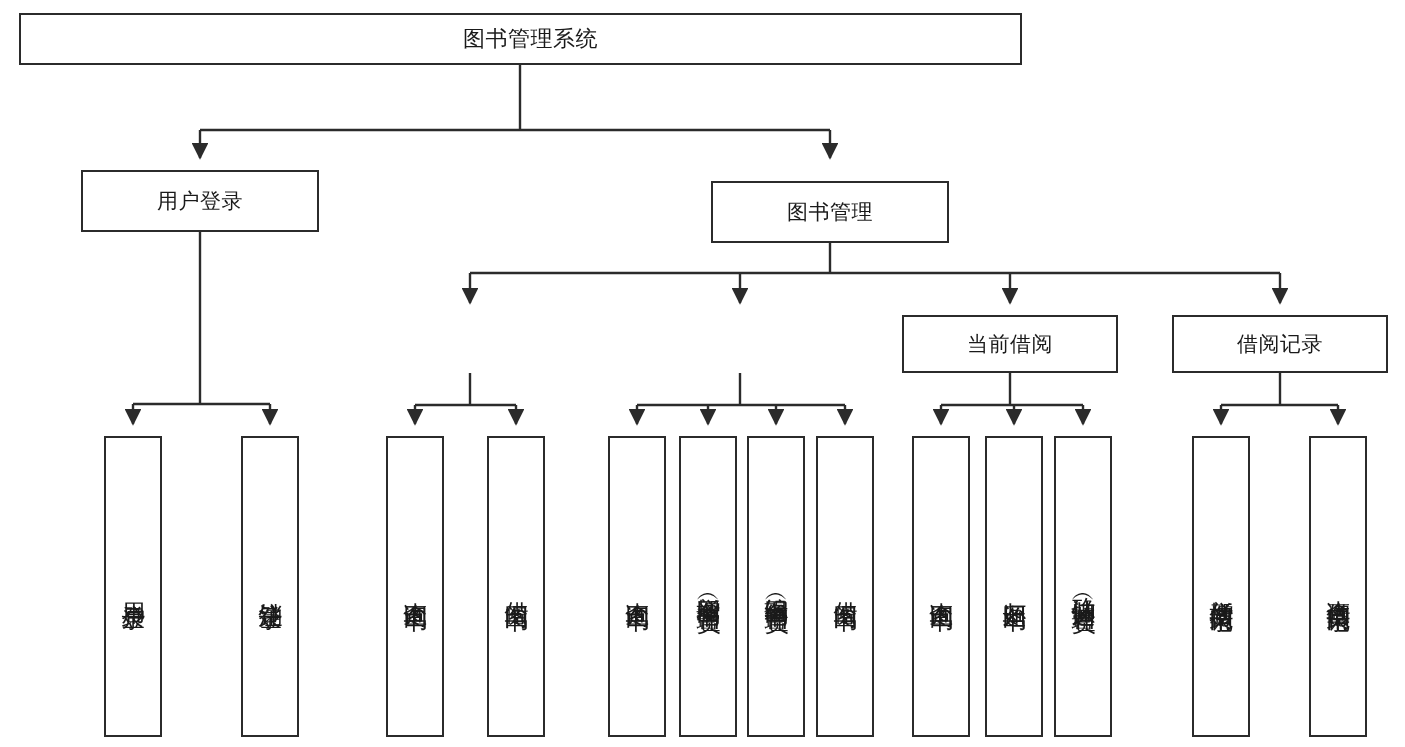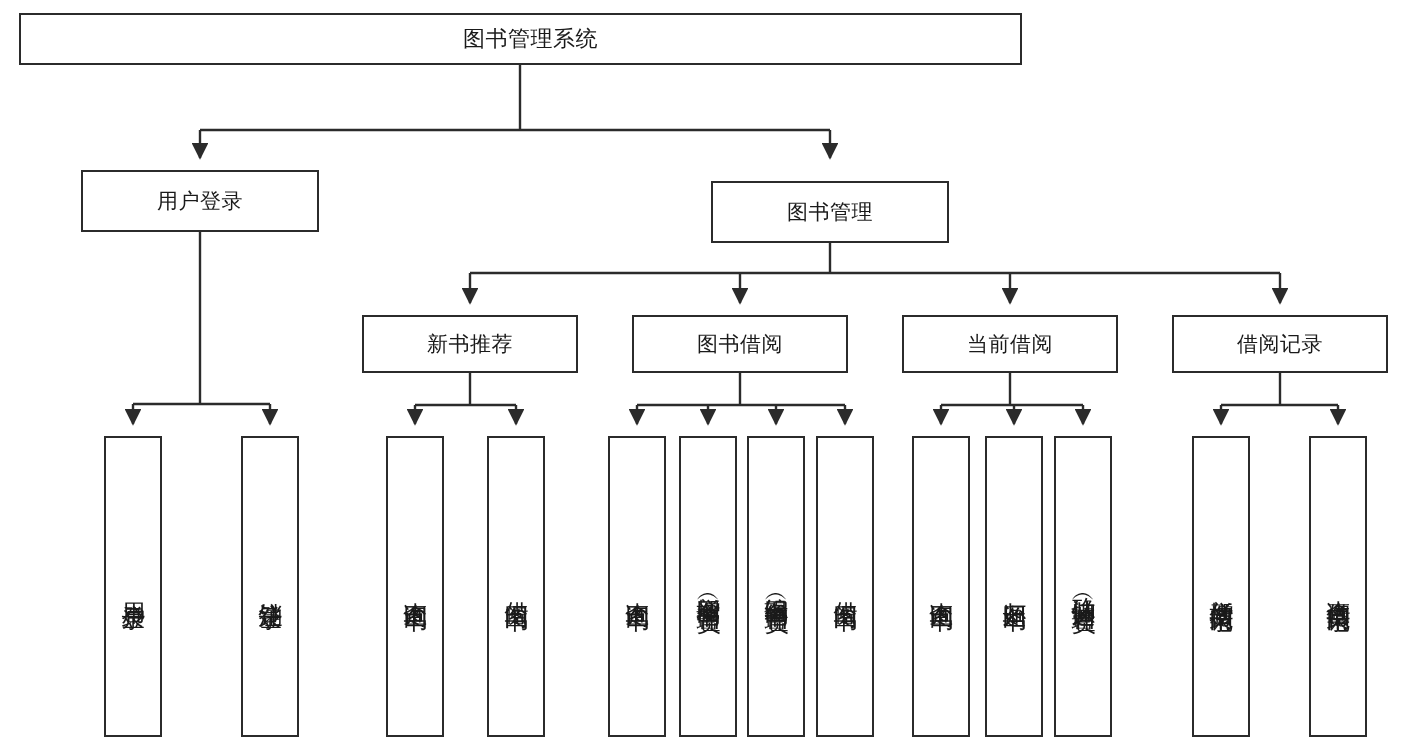--- a/index.html
+++ b/index.html
@@ -129,26 +129,20 @@
     <span class="lbl">图书管理系统</span>
   </div>
 
   <div class="node h" style="left:81px;top:170px;width:238px;height:62px;">
     <span class="lbl">用户登录</span>
   </div>
   <div class="node h" style="left:711px;top:170px;width:238px;height:62px;margin-top:11px;">
     <span class="lbl">图书管理</span>
   </div>
 
-  <div class="node h" style="left:362px;top:315px;width:216px;height:58px;">
-    <span class="lbl">新书推荐</span>
-  </div>
-  <div class="node h" style="left:632px;top:315px;width:216px;height:58px;">
-    <span class="lbl">图书借阅</span>
-  </div>
   <div class="node h" style="left:902px;top:315px;width:216px;height:58px;">
     <span class="lbl">当前借阅</span>
   </div>
   <div class="node h" style="left:1172px;top:315px;width:216px;height:58px;">
     <span class="lbl">借阅记录</span>
   </div>
 
   <div class="node v" style="left:104px;top:436px;width:58px;height:301px;">
     <span class="lbl">用户登录</span>
   </div>

